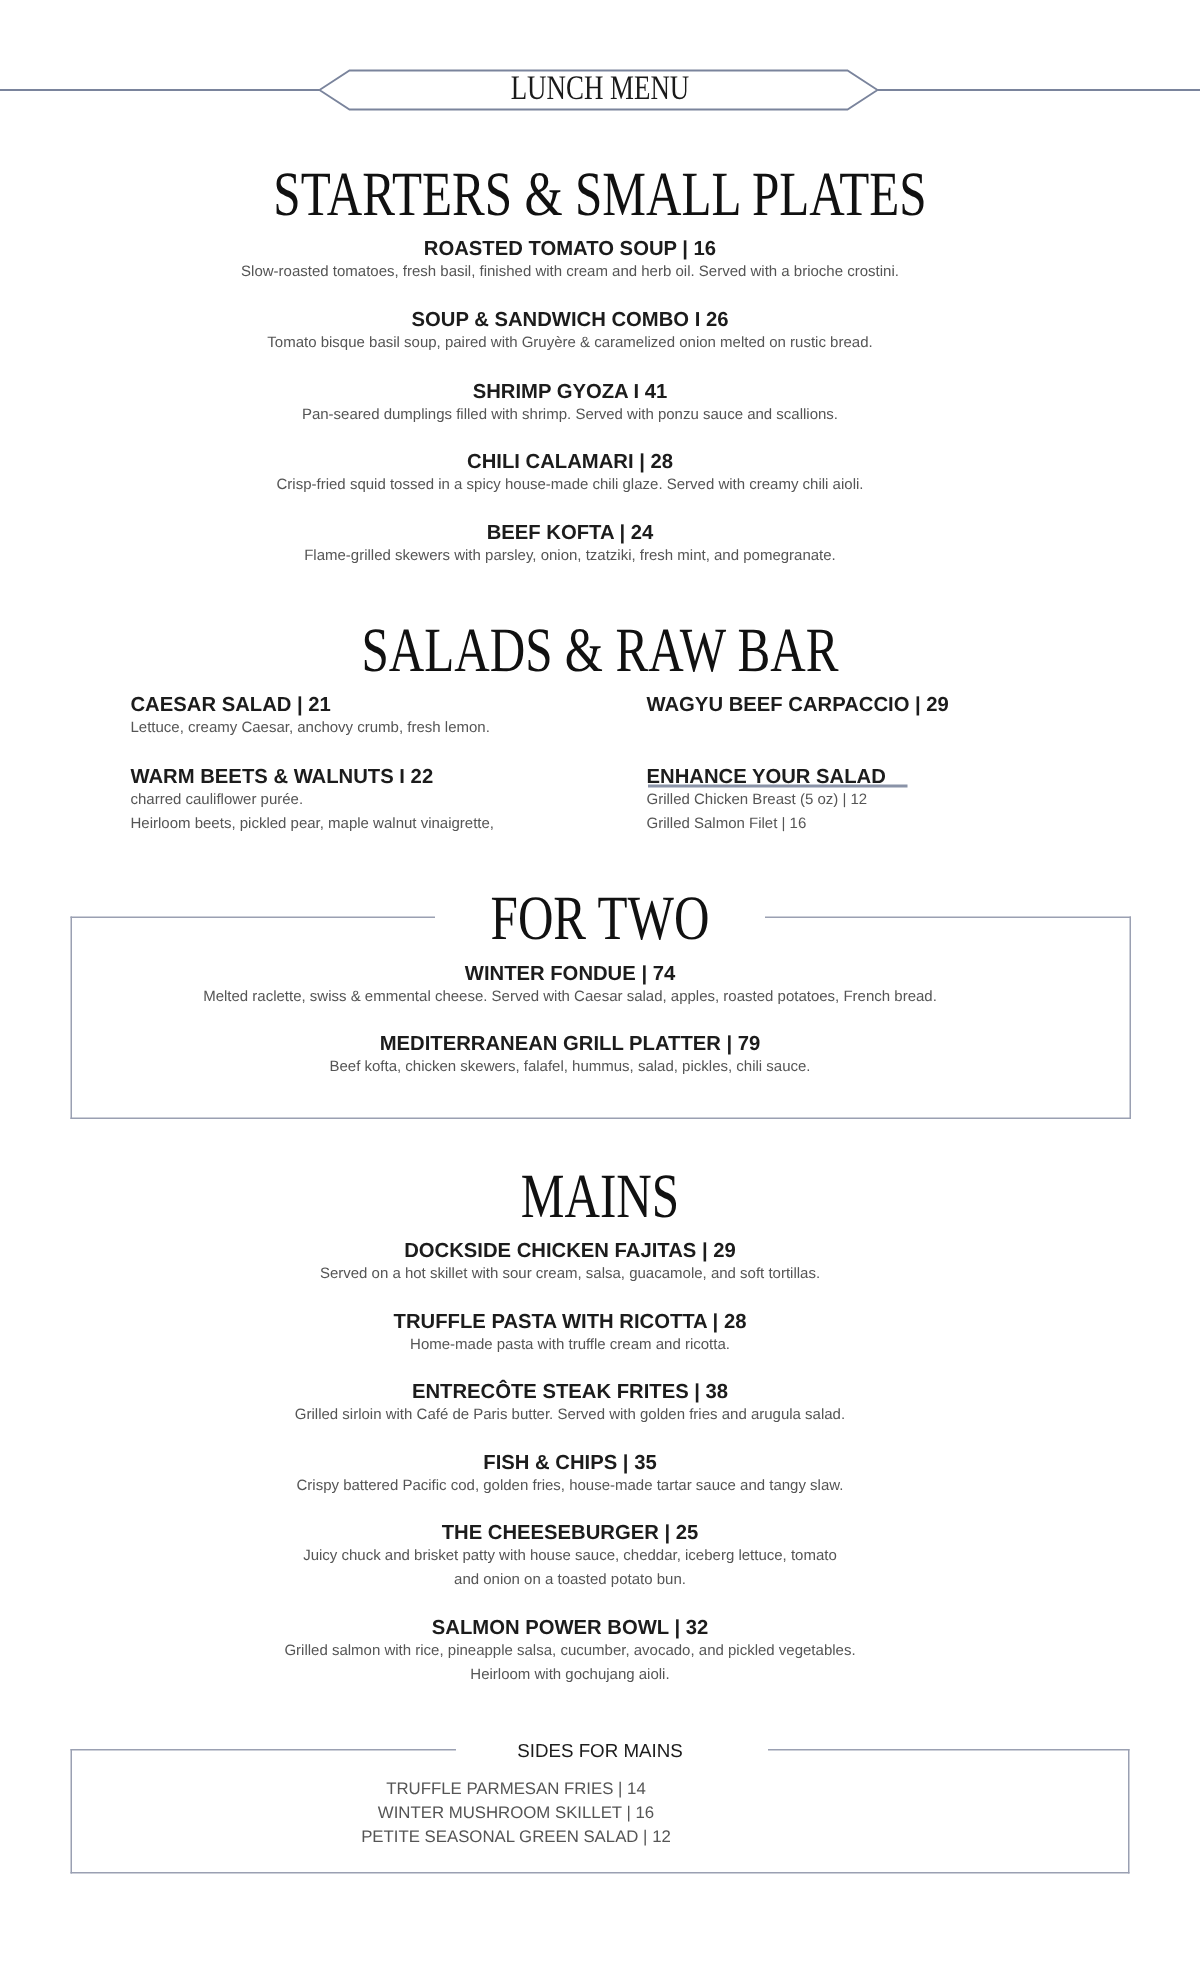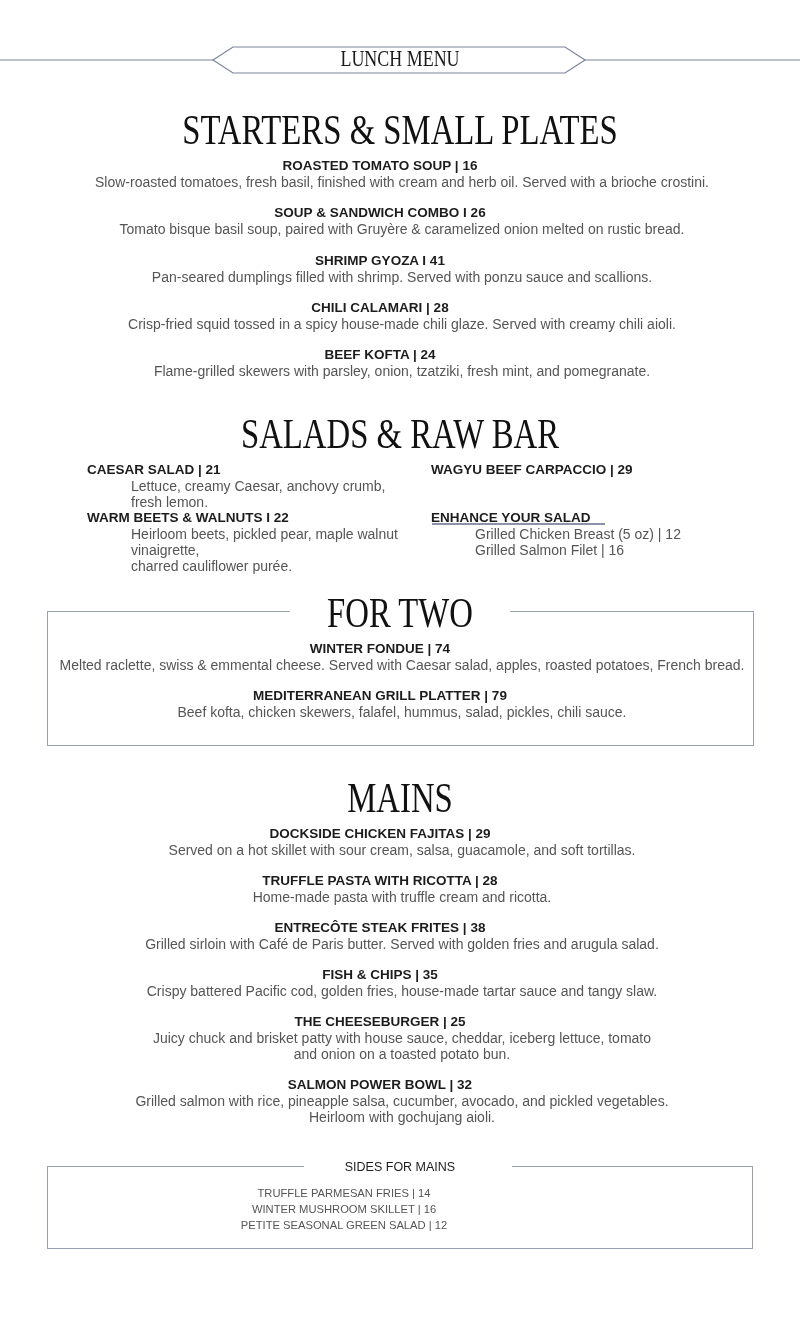--- a/index.html
+++ b/index.html
@@ -28,24 +28,23 @@
   .item-title {
     font-family: "Liberation Sans", "DejaVu Sans", sans-serif;
     font-size: 13.5px;
     font-weight: 600;
     color: #1c1c1c;
     line-height: 17px;
     white-space: nowrap;
   }
   .item-desc {
     font-family: "Liberation Sans", "DejaVu Sans", sans-serif;
-    font-size: 14px;
+    font-size: 10px;
     color: #555555;
     line-height: 16px;
-    padding-left: 44px;
   }
   .col .item-title, .col .item-desc { text-align: left; }
   .col { width: 330px; }
   .hline { position: absolute; height: 1px; background: #7a849c; }
   .box-line { position: absolute; background: #9aa0b2; }
   .sides-title {
     font-family: "Liberation Sans", "DejaVu Sans", sans-serif;
     font-size: 12.5px;
     color: #1c1c1c;
     text-align: center;
@@ -99,22 +98,22 @@
 
 <section>
   <div class="abs serif-title" style="left:0; width:800px; top:410px; font-size:42px;">SALADS &amp; RAW BAR</div>
 
   <div class="abs col" style="left:87px; top:461px;">
     <div class="item-title">CAESAR SALAD | 21</div>
     <div class="item-desc">Lettuce, creamy Caesar, anchovy crumb, fresh lemon.</div>
   </div>
   <div class="abs col" style="left:87px; top:509px;">
     <div class="item-title">WARM BEETS &amp; WALNUTS I 22</div>
+    <div class="item-desc">charred cauliflower purée.</div>
     <div class="item-desc">Heirloom beets, pickled pear, maple walnut vinaigrette,</div>
-    <div class="item-desc">charred cauliflower purée.</div>
   </div>
 
   <div class="abs col" style="left:431px; top:461px;">
     <div class="item-title">WAGYU BEEF CARPACCIO | 29</div>
   </div>
   <div class="abs col" style="left:431px; top:509px;">
     <div class="item-title">ENHANCE YOUR SALAD</div>
     <div class="item-desc">Grilled Chicken Breast (5 oz) | 12</div>
     <div class="item-desc">Grilled Salmon Filet | 16</div>
   </div>

